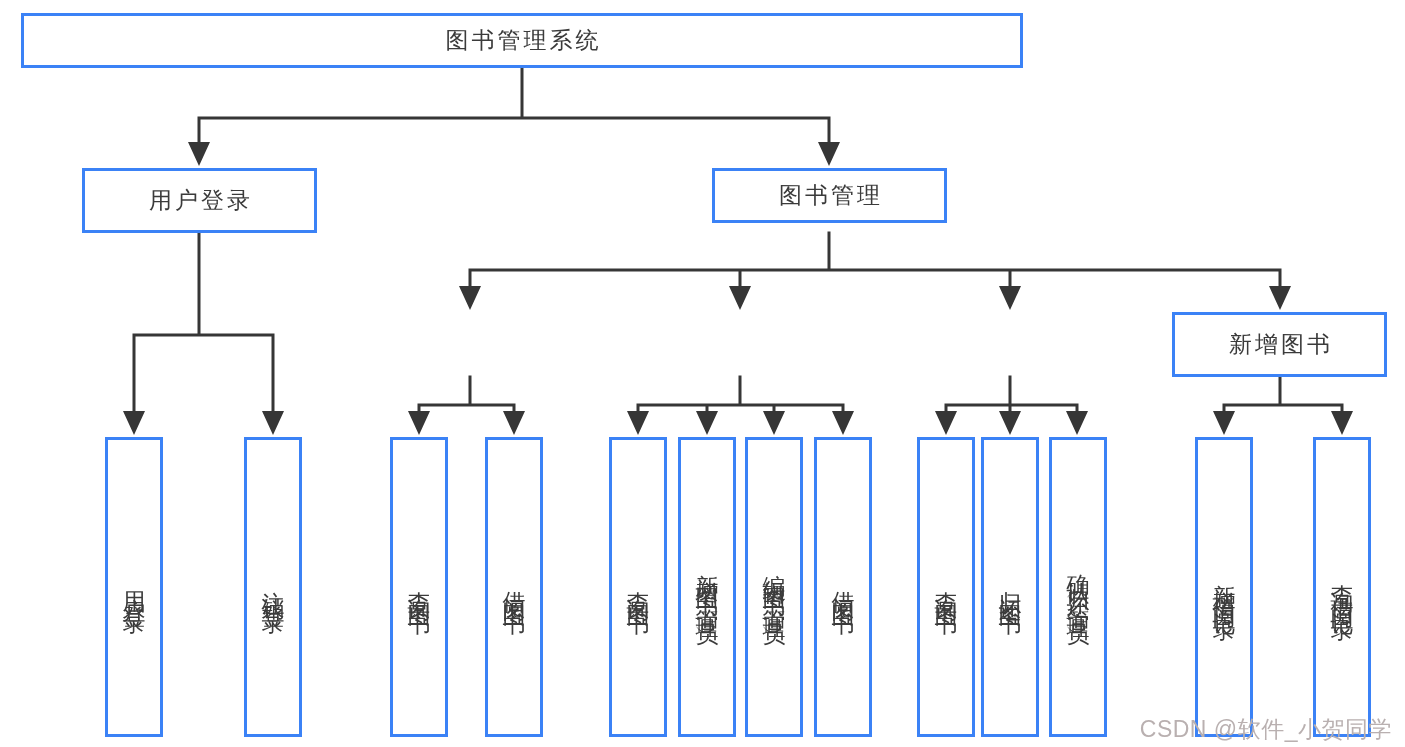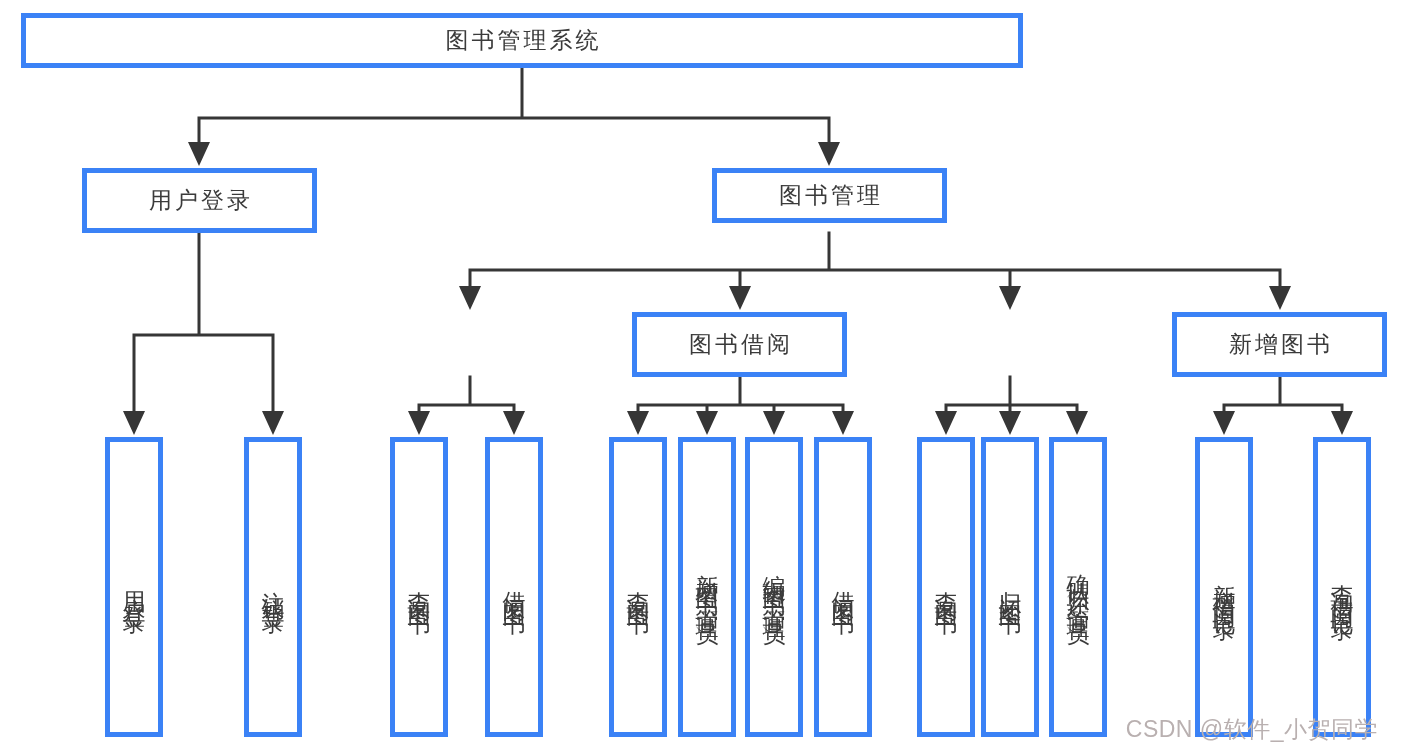--- a/index.html
+++ b/index.html
@@ -4,31 +4,31 @@
 <style>
   html,body{margin:0;padding:0;background:#ffffff;}
   .canvas{
     position:relative;width:1405px;height:747px;background:#ffffff;overflow:hidden;
     font-family:"Liberation Sans",sans-serif;color:#3b3b3b;
   }
   .wires{position:absolute;left:0;top:0;width:1405px;height:747px;}
   .ln{fill:none;stroke:#363636;stroke-width:3;stroke-linecap:square;}
   .ah{fill:#363636;stroke:none;}
   .box{
-    position:absolute;box-sizing:border-box;border:5px solid #3b82f6;background:#ffffff;
+    position:absolute;box-sizing:border-box;border:3px solid #3b82f6;background:#ffffff;
     display:flex;align-items:center;justify-content:center;
   }
   .box.h{font-size:23px;letter-spacing:3px;text-indent:3px;white-space:nowrap;}
   .box.v{top:437px;width:58px;height:300px;}
   .vtext{
     writing-mode:vertical-rl;text-orientation:mixed;
     font-size:23px;letter-spacing:7px;line-height:1;white-space:nowrap;
   }
   .watermark{
-    position:absolute;top:714px;right:27px;z-index:5;
+    position:absolute;top:714px;right:13px;z-index:5;
     font-size:23px;letter-spacing:0.5px;color:#b9b0b0;white-space:nowrap;
   }
 </style>
 </head>
 <body>
 
 <div class="canvas">
 
   <svg class="wires" viewBox="0 0 1405 747" xmlns="http://www.w3.org/2000/svg">
     <path class="ln" d="
@@ -56,23 +56,20 @@
     <span>图书管理系统</span>
   </div>
 
   <div class="box h" style="left:82px;top:168px;width:235px;height:65px">
     <span>用户登录</span>
   </div>
   <div class="box h" style="left:712px;top:168px;width:235px;height:55px">
     <span>图书管理</span>
   </div>
 
-  <div class="box h" style="left:632px;top:312px;width:215px;height:65px">
-    <span>图书借阅</span>
-  </div>
   <div class="box h" style="left:1172px;top:312px;width:215px;height:65px">
     <span>新增图书</span>
   </div>
 
   <div class="box v" style="left:105px">
     <span class="vtext">用户登录</span>
   </div>
   <div class="box v" style="left:244px">
     <span class="vtext">注销登录</span>
   </div>

